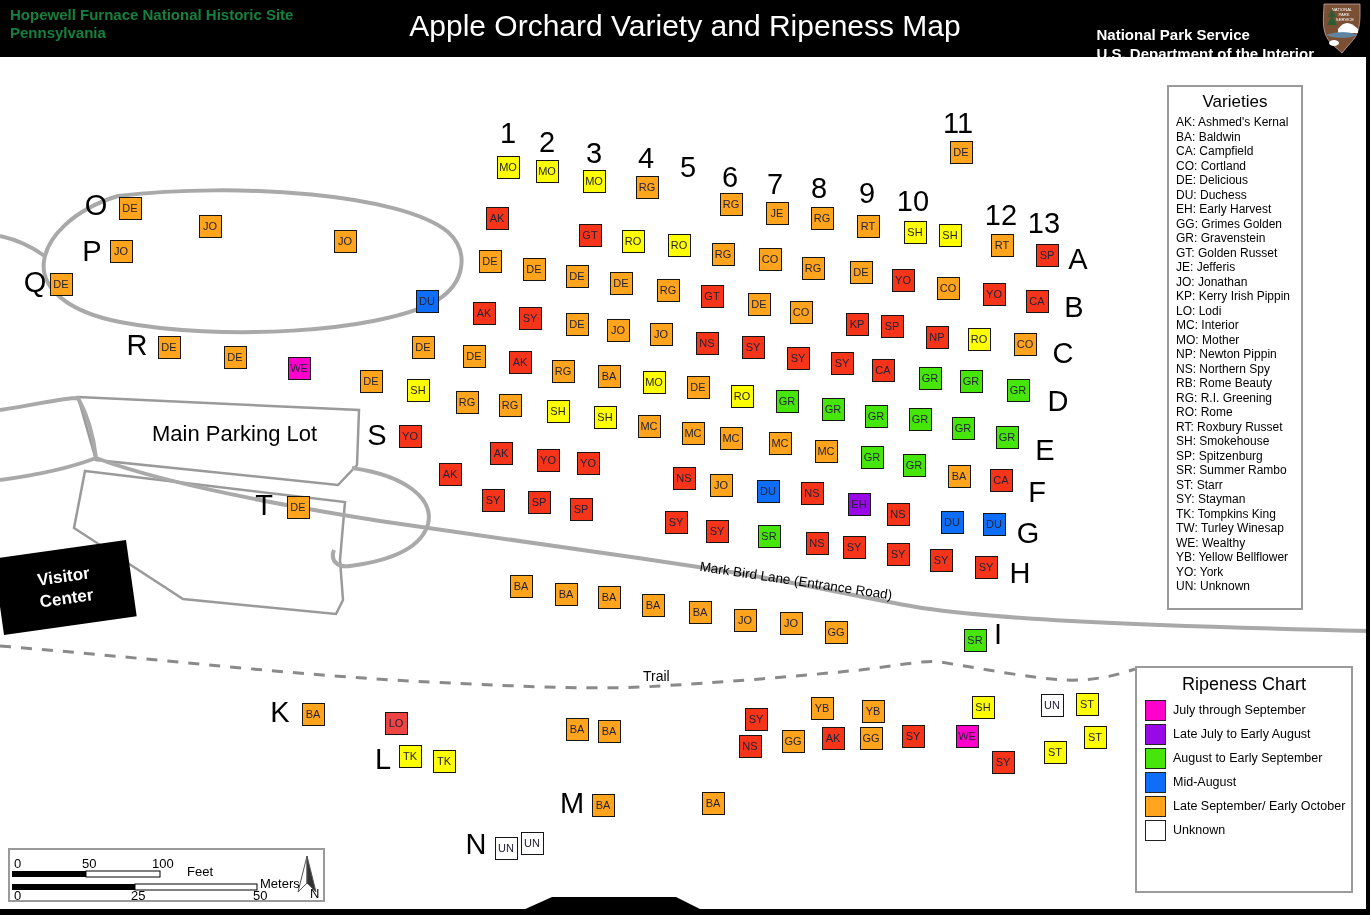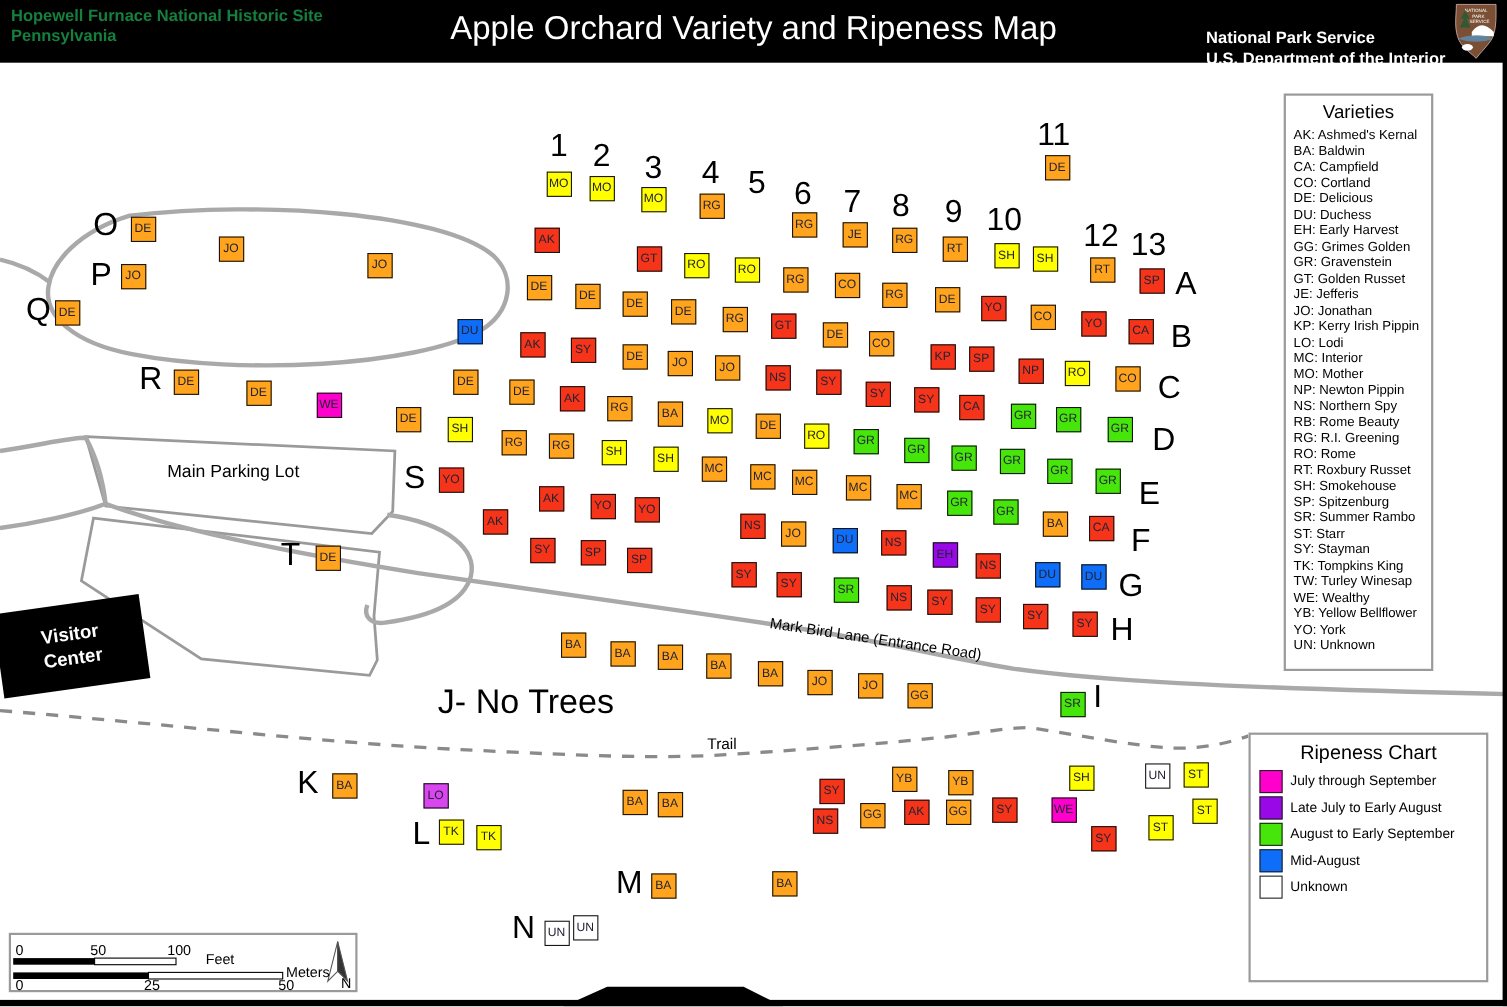--- a/index.html
+++ b/index.html
@@ -84,22 +84,21 @@
     </svg>
   </div>
   <div class="edge-right"></div>
   <div class="edge-bottom"></div>
 
   <div class="visitor">
     <div>Visitor</div>
     <div>Center</div>
   </div>
 
-  <div class="map-label" style="left:398px;top:620px;font-size:31px;">J- No Trees</div>
-  <div class="map-label" style="left:152px;top:421px;font-size:16px;">Main Parking Lot</div>
+  <div class="map-label" style="left:152px;top:421px;font-size:22px;">Main Parking Lot</div>
   <div class="map-label" style="left:643px;top:668px;font-size:14px;">Trail</div>
   <div class="map-label" style="left:701px;top:559px;font-size:13.5px;transform:rotate(8.5deg);transform-origin:0 0;">Mark Bird Lane (Entrance Road)</div>
 
   <div id="trees-layer">
       <div class="tree" style="left: 496.5px; top: 155.5px; background: rgb(255, 255, 0);">MO</div>
       <div class="tree" style="left: 535.5px; top: 159.5px; background: rgb(255, 255, 0);">MO</div>
       <div class="tree" style="left: 582.5px; top: 169.5px; background: rgb(255, 255, 0);">MO</div>
       <div class="tree" style="left: 635.5px; top: 175.5px; background: rgb(255, 164, 28);">RG</div>
       <div class="tree" style="left: 719.5px; top: 192.5px; background: rgb(255, 164, 28);">RG</div>
       <div class="tree" style="left: 765.5px; top: 201.5px; background: rgb(255, 164, 28);">JE</div>
@@ -214,21 +213,21 @@
       <div class="tree" style="left: 198.5px; top: 214.5px; background: rgb(255, 164, 28);">JO</div>
       <div class="tree" style="left: 333.5px; top: 229.5px; background: rgb(255, 164, 28);">JO</div>
       <div class="tree" style="left: 109.5px; top: 239.5px; background: rgb(255, 164, 28);">JO</div>
       <div class="tree" style="left: 49.5px; top: 272.5px; background: rgb(255, 164, 28);">DE</div>
       <div class="tree" style="left: 157.5px; top: 335.5px; background: rgb(255, 164, 28);">DE</div>
       <div class="tree" style="left: 223.5px; top: 345.5px; background: rgb(255, 164, 28);">DE</div>
       <div class="tree" style="left: 287.5px; top: 356.5px; background: rgb(255, 0, 204);">WE</div>
       <div class="tree" style="left: 359.5px; top: 369.5px; background: rgb(255, 164, 28);">DE</div>
       <div class="tree" style="left: 286.5px; top: 495.5px; background: rgb(255, 164, 28);">DE</div>
       <div class="tree" style="left: 301.5px; top: 702.5px; background: rgb(255, 164, 28);">BA</div>
-      <div class="tree" style="left: 384.5px; top: 711.5px; background: #d946ef;">LO</div>
+      <div class="tree" style="left: 384.5px; top: 711.5px; background: #ef4444;">LO</div>
       <div class="tree" style="left: 398.5px; top: 744.5px; background: rgb(255, 255, 0);">TK</div>
       <div class="tree" style="left: 432.5px; top: 749.5px; background: rgb(255, 255, 0);">TK</div>
       <div class="tree" style="left: 565.5px; top: 717.5px; background: rgb(255, 164, 28);">BA</div>
       <div class="tree" style="left: 597.5px; top: 719.5px; background: rgb(255, 164, 28);">BA</div>
       <div class="tree" style="left: 591.5px; top: 793.5px; background: rgb(255, 164, 28);">BA</div>
       <div class="tree" style="left: 701.5px; top: 791.5px; background: rgb(255, 164, 28);">BA</div>
       <div class="tree" style="left: 494.5px; top: 836.5px; background: rgb(255, 255, 255);">UN</div>
       <div class="tree" style="left: 520.5px; top: 831.5px; background: rgb(255, 255, 255);">UN</div>
       <div class="tree" style="left: 744.5px; top: 707.5px; background: rgb(245, 52, 26);">SY</div>
       <div class="tree" style="left: 738.5px; top: 734.5px; background: rgb(245, 52, 26);">NS</div>
@@ -333,20 +332,24 @@
         </div>
         <div class="ripe-row">
           <span class="swatch" style="background: rgb(71, 230, 10);"></span>
           <span class="ripe-label">August to Early September</span>
         </div>
         <div class="ripe-row">
           <span class="swatch" style="background: rgb(14, 110, 250);"></span>
           <span class="ripe-label">Mid-August</span>
         </div>
         <div class="ripe-row">
+          <span class="swatch" style="background: rgb(255, 164, 28);"></span>
+          <span class="ripe-label">Late September/ Early October</span>
+        </div>
+        <div class="ripe-row">
           <span class="swatch" style="background: rgb(255, 255, 255);"></span>
           <span class="ripe-label">Unknown</span>
         </div>
       </div>
   </div>
 
   <div class="scalebox">
     <svg width="313" height="50" viewBox="0 0 313 50">
       <rect x="2" y="21" width="74" height="6" fill="#000"></rect>
       <rect x="76" y="21" width="74" height="6" fill="#fff" stroke="#000" stroke-width="1"></rect>

